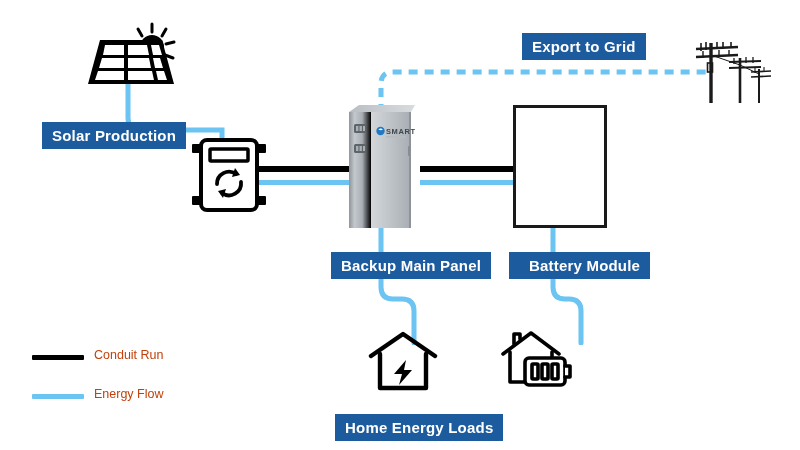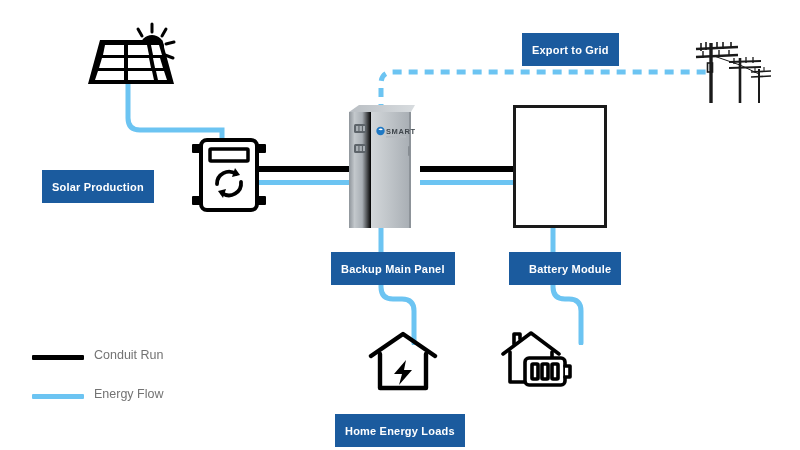--- a/index.html
+++ b/index.html
@@ -13,28 +13,28 @@
     height: 450px;
     background: #ffffff;
     font-family: "Liberation Sans", sans-serif;
     overflow: hidden;
   }
   .label-box {
     position: absolute;
     background: #1b5b9e;
     color: #ffffff;
     font-family: "Liberation Sans", sans-serif;
-    font-size: 11px;
+    font-size: 15px;
     font-weight: bold;
     letter-spacing: 0.2px;
     white-space: nowrap;
     display: flex;
     align-items: center;
     justify-content: center;
-    height: 33px;
+    height: 27px;
     padding: 0 10px;
     z-index: 40;
     box-sizing: border-box;
   }
   .wire {
     position: absolute;
     z-index: 5;
   }
   .conduit {
     position: absolute;
@@ -59,21 +59,21 @@
   .legend-line-blue {
     position: absolute;
     background: #6cc4f2;
     height: 5px;
     border-radius: 1px;
   }
   .legend-text {
     position: absolute;
     font-family: "Liberation Sans", sans-serif;
     font-size: 12.5px;
-    color: #737373;
+    color: #c2410c;
     white-space: nowrap;
   }
   .panel-body {
     position: absolute;
     z-index: 25;
   }
   .battery-box {
     position: absolute;
     border: 3px solid #1a1a1a;
     background: #ffffff;
@@ -277,21 +277,21 @@
 
         <path d="M 67 38 L 72 38 L 72 49 L 67 49" fill="#ffffff"></path>
 
         <rect x="34" y="36" width="6" height="15" rx="1"></rect>
         <rect x="44" y="36" width="6" height="15" rx="1"></rect>
         <rect x="54" y="36" width="6" height="15" rx="1"></rect>
       </g>
     </svg>
   </div>
 
-  <div class="label-box" style="left:42px; top:122px;margin-top:48px;">
+  <div class="label-box" style="left:42px; top:122px;">
     <span>Solar Production</span>
   </div>
 
 
   <div class="label-box" style="left:522px; top:33px;">
     <span>Export to Grid</span>
   </div>
 
   <div class="label-box" style="left:331px; top:252px;">
     <span>Backup Main Panel</span>

